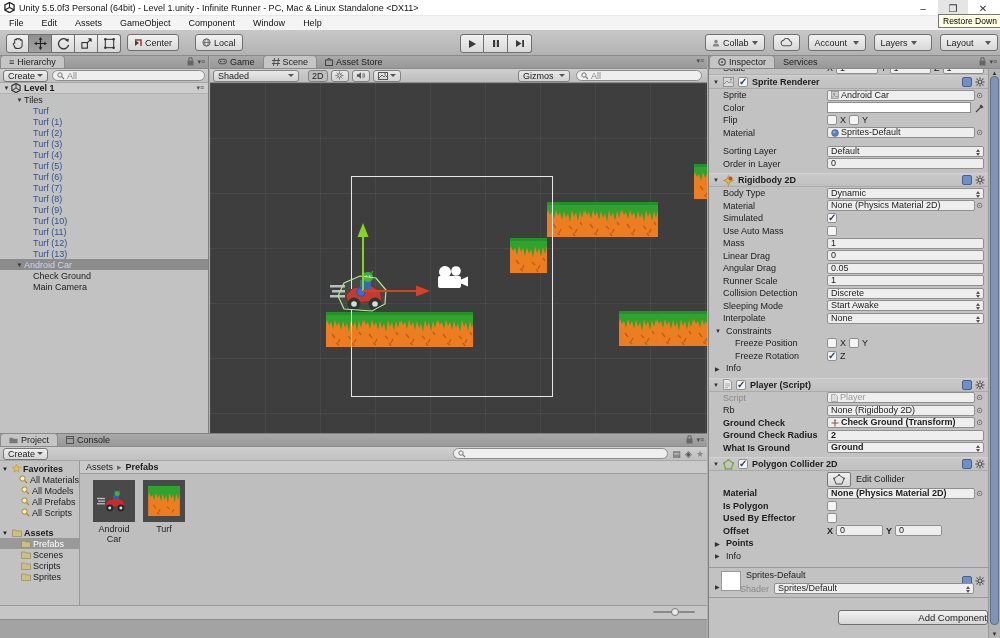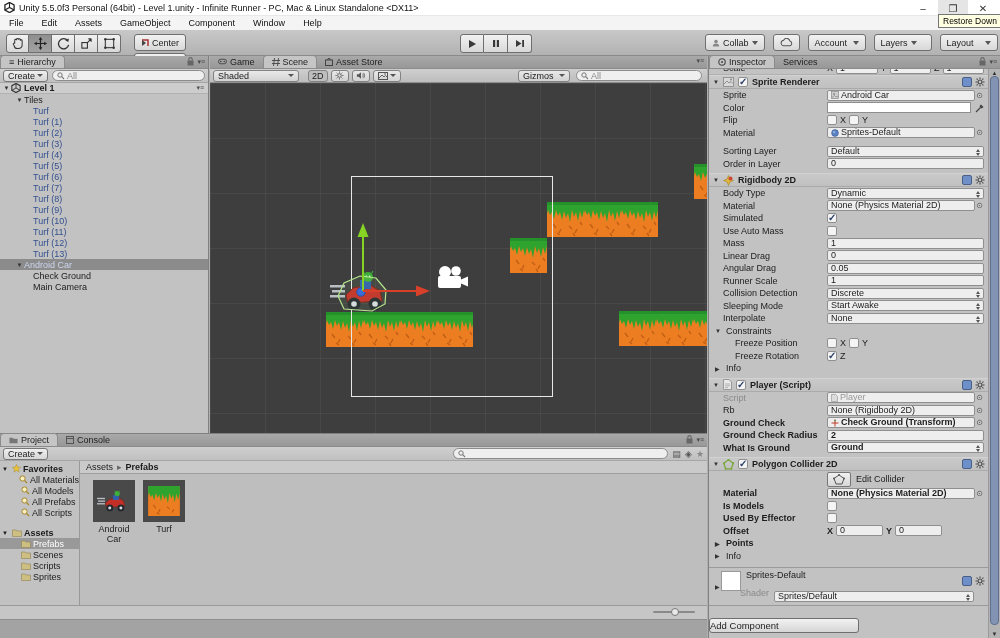--- a/index.html
+++ b/index.html
@@ -137,21 +137,21 @@
   .section { padding-bottom:3px; }
   .editcol-row { display:flex; align-items:center; height:16px; padding-left:118px; gap:5px; }
   .editcol-btn { width:24px; height:15px; border:1px solid #777; border-radius:2px;
                  background:linear-gradient(#f0f0f0,#d8d8d8); display:flex; align-items:center; justify-content:center; }
   .matpreview { margin-top:2px; border-top:1px solid #9a9a9a; border-bottom:1px solid #9a9a9a;
                 padding:3px 4px; position:relative; background:#c2c2c2; }
   .matrow1 { display:flex; align-items:center; gap:5px; }
   .matsquare { width:20px; height:20px; background:#fff; border:1px solid #999; }
   .matrow2 { display:flex; align-items:center; gap:5px; margin-top:-8px; margin-left:27px; }
   .shaderlbl { color:#8a8a8a; }
-  .addcomp-wrap { text-align:left; margin-top:12px; }
+  .addcomp-wrap { text-align:right; margin-top:12px; }
   .addcomp { display:inline-block; width:150px; height:15px; line-height:13px; border:1px solid #6f6f6f;
              border-radius:3px; background:linear-gradient(#f2f2f2,#d6d6d6); font-size:9.5px; color:#222; }
 
   .foldrow { display:flex; align-items:center; height:12.5px; padding-left:6px; gap:3px; }
   .foldrow .fold { font-size:6px; color:#333; width:8px; }
   .foldrow.b { font-weight:bold; }
 
   svg { display:block; }
   .icon { flex:none; display:flex; align-items:center; justify-content:center; }
 </style>
@@ -212,21 +212,21 @@
     <div class="toolbtn">
       <svg width="13" height="13" viewBox="0 0 14 14">
           <rect x="2.5" y="2.5" width="9" height="9" fill="none" stroke="#333" stroke-width="1.1"></rect>
           <circle cx="2.5" cy="2.5" r="1.3" fill="#333"></circle>
           <circle cx="11.5" cy="2.5" r="1.3" fill="#333"></circle>
           <circle cx="2.5" cy="11.5" r="1.3" fill="#333"></circle>
           <circle cx="11.5" cy="11.5" r="1.3" fill="#333"></circle>
         </svg>
     </div>
   </div>
-  <div class="toolgroup" style="left:134px; gap:2px;flex-direction:column;">
+  <div class="toolgroup" style="left:127px; gap:16px;">
     <div class="pillbtn">
       <span class="icon">
           <svg width="8" height="8" viewBox="0 0 8 8">
             <path d="M1 1 H7 V7" fill="none" stroke="#a33" stroke-width="1.5"></path>
             <path d="M1 1 L5 4 L1 7 Z" fill="#444"></path>
           </svg>
         </span>
       <span>Center</span>
     </div>
     <div class="pillbtn">
@@ -1167,21 +1167,21 @@
           <div class="insp-row">
             <div class="insp-label b">Material</div>
             <div class="insp-body">
               <div class="fld b">
                 <span>None (Physics Material 2D)</span>
               </div>
             </div>
             <span class="objtarget">⊙</span>
           </div>
           <div class="insp-row">
-            <div class="insp-label b">Is Models</div>
+            <div class="insp-label b">Is Polygon</div>
             <div class="insp-body">
               <span class="cb"></span>
             </div>
           </div>
           <div class="insp-row">
             <div class="insp-label b">Used By Effector</div>
             <div class="insp-body">
               <span class="cb"></span>
             </div>
           </div>
@@ -1217,21 +1217,21 @@
           <span class="icon">
               <svg width="10" height="10" viewBox="0 0 10 10">
                 <circle cx="5" cy="5" r="2" fill="none" stroke="#444" stroke-width="1.2"></circle>
                 <path d="M5 0.5 V2 M5 8 V9.5 M0.5 5 H2 M8 5 H9.5 M1.6 1.6 L2.7 2.7 M7.3 7.3 L8.4 8.4 M8.4 1.6 L7.3 2.7 M2.7 7.3 L1.6 8.4" stroke="#444" stroke-width="1.1"></path>
               </svg>
             </span>
         </div>
       </div>
       <div class="matrow2">
         <span class="shaderlbl">Shader</span>
-        <div class="fld dd" style="max-width:200px;margin-top:8px;">
+        <div class="fld dd" style="max-width:200px;">
           <span>Sprites/Default</span>
           <span class="ddarr">
               <i class="up"></i>
               <i class="dn"></i>
             </span>
         </div>
       </div>
     </div>
     <div class="addcomp-wrap">
       <div class="addcomp">Add Component</div>

